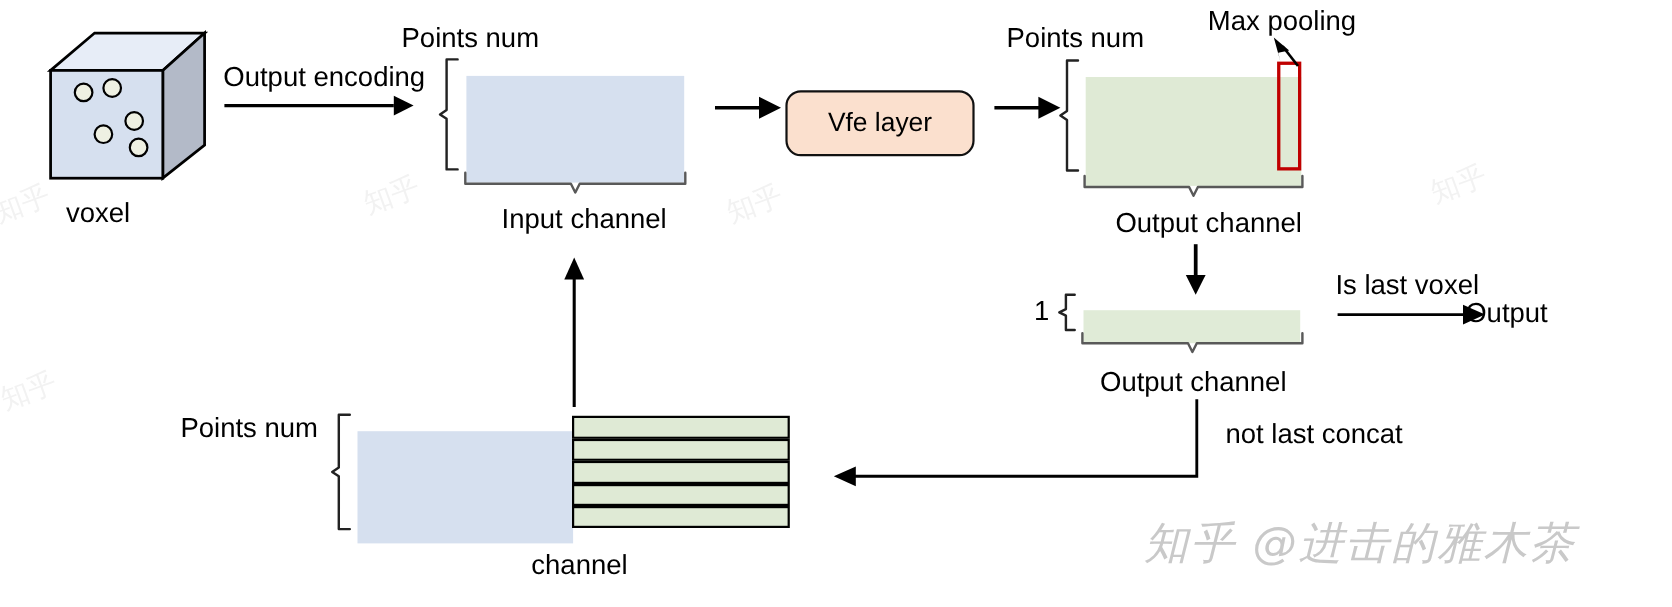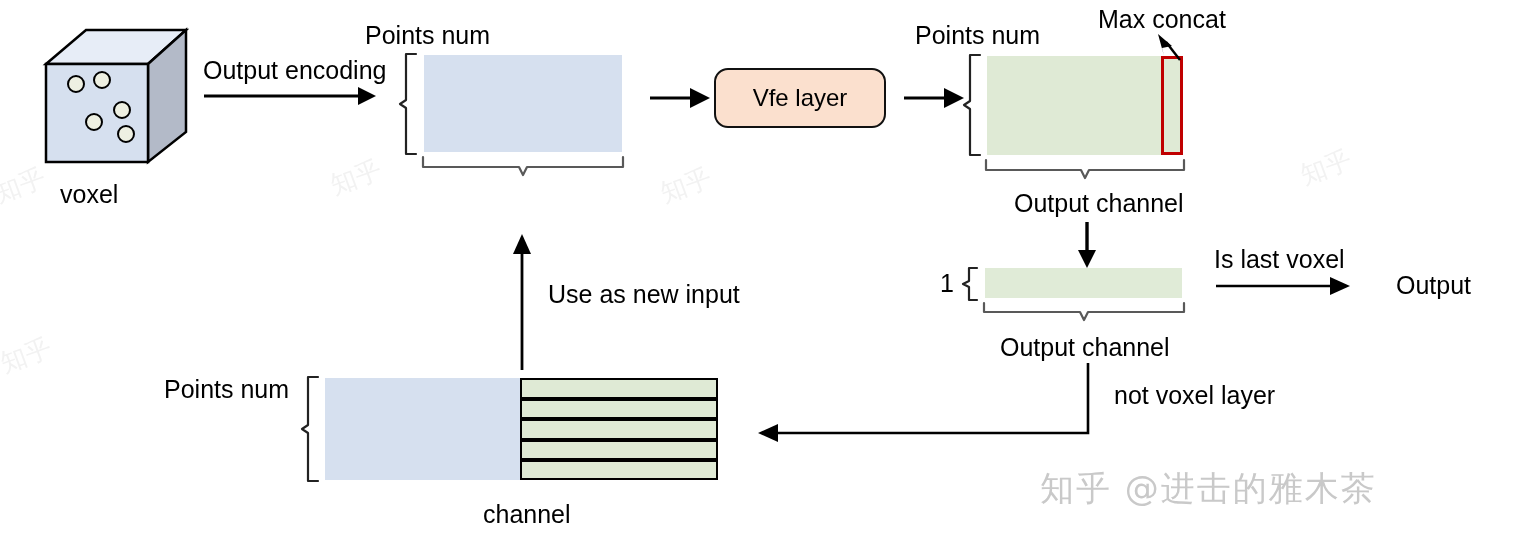--- a/index.html
+++ b/index.html
@@ -23,21 +23,21 @@
     white-space:nowrap;
     font-family:"Liberation Sans","DejaVu Sans",sans-serif;
   }
   .num{font-size:25px;}
 
   
   #voxel{position:absolute;left:38px;top:22px;width:160px;height:150px;}
   #voxel svg{display:block;}
 
   
-  .blk{position:absolute;}
+  .blk{position:absolute;margin-top:14px;}
   .blue-fill{background:#d6e0ef;}
   .green-fill{background:#dfead5;}
   .green-fill2{background:#e0ebd7;}
 
   .concat-green-row{
     background:#dfead5;
     border:2.5px solid #000000;
     box-sizing:border-box;
     position:absolute;
   }
@@ -46,26 +46,27 @@
     border:3px solid #c00000;
     box-sizing:border-box;
     background:transparent;
   }
 
   
   #watermark{
     position:absolute;
     left:1040px;
     top:466px;
-    font-size:34px;
+    font-size:40px;
     color:#c9c9c9;
     letter-spacing:2px;
     white-space:nowrap;
     font-family:"DejaVu Sans","Liberation Sans",sans-serif;
     user-select:none;
+    font-style:italic;
   }
   .faint{
     position:absolute;
     color:#f2f2f2;
     font-size:26px;
     white-space:nowrap;
     user-select:none;
     font-family:"DejaVu Sans","Liberation Sans",sans-serif;
   }
   svg{overflow:visible;}
@@ -110,20 +111,21 @@
   <div class="lbl" style="left:365px;top:22px;">Points num</div>
 
   <svg class="abs" style="left:396px;top:52px;" width="26" height="104">
     <path d="M20,2 L10,2 L10,48 L4,52 L10,56 L10,102 L20,102" fill="none" stroke="#222" stroke-width="2.2" stroke-linecap="round" stroke-linejoin="round"></path>
   </svg>
   <div class="blk blue-fill" style="left:424px;top:55px;width:198px;height:97px;"></div>
 
   <svg class="abs" style="left:421px;top:155px;" width="204" height="28">
     <path d="M2,2 L2,12 L98,12 L102,20 L106,12 L202,12 L202,2" fill="none" stroke="#595959" stroke-width="2.2" stroke-linecap="round" stroke-linejoin="round"></path>
   </svg>
+  <div class="lbl" style="left:456px;top:186px;">Input channel</div>
 
   <svg class="abs" style="left:648px;top:82px;" width="64" height="32">
     <line x1="2" y1="16" x2="44" y2="16" stroke="#000" stroke-width="3.2"></line>
     <polygon points="42,6 62,16 42,26" fill="#000"></polygon>
   </svg>
 
   <div class="blk" style="left:714px;top:68px;width:172px;height:60px;background:#fbe0ce;border:2px solid #111;border-radius:14px;box-sizing:border-box;display:flex;align-items:center;justify-content:center;">
     <span style="font-size:24px;color:#000;">Vfe layer</span>
   </div>
 
@@ -132,21 +134,21 @@
     <polygon points="42,6 62,16 42,26" fill="#000"></polygon>
   </svg>
 
   <div class="lbl" style="left:915px;top:22px;">Points num</div>
   <svg class="abs" style="left:960px;top:53px;" width="26" height="104">
     <path d="M20,2 L10,2 L10,48 L4,52 L10,56 L10,102 L20,102" fill="none" stroke="#222" stroke-width="2.2" stroke-linecap="round" stroke-linejoin="round"></path>
   </svg>
   <div class="blk green-fill" style="left:987px;top:56px;width:196px;height:99px;"></div>
   <div class="redbox" style="left:1161px;top:56px;width:22px;height:99px;"></div>
 
-  <div class="lbl" style="left:1098px;top:6px;">Max concat</div>
+  <div class="lbl" style="left:1098px;top:6px;">Max pooling</div>
   <svg class="abs" style="left:1140px;top:32px;" width="48" height="32">
     <line x1="40" y1="28" x2="26" y2="10" stroke="#000" stroke-width="2.4"></line>
     <polygon points="18,2 32,14 22,16 24,24" fill="#000"></polygon>
   </svg>
 
   <svg class="abs" style="left:984px;top:158px;" width="202" height="28">
     <path d="M2,2 L2,12 L97,12 L101,20 L105,12 L200,12 L200,2" fill="none" stroke="#595959" stroke-width="2.2" stroke-linecap="round" stroke-linejoin="round"></path>
   </svg>
   <div class="lbl" style="left:1014px;top:190px;">Output channel</div>
 
@@ -163,44 +165,43 @@
   <svg class="abs" style="left:982px;top:301px;" width="204" height="26">
     <path d="M2,2 L2,11 L98,11 L102,19 L106,11 L202,11 L202,2" fill="none" stroke="#595959" stroke-width="2.2" stroke-linecap="round" stroke-linejoin="round"></path>
   </svg>
   <div class="lbl" style="left:1000px;top:334px;">Output channel</div>
 
   <div class="lbl" style="left:1214px;top:246px;">Is last voxel</div>
   <svg class="abs" style="left:1214px;top:270px;" width="140" height="32">
     <line x1="2" y1="16" x2="118" y2="16" stroke="#000" stroke-width="2.6"></line>
     <polygon points="116,7 136,16 116,25" fill="#000"></polygon>
   </svg>
-  <div class="lbl" style="left:1396px;top:272px;">Output</div>
+  <div class="lbl" style="left:1332px;top:272px;">Output</div>
 
   <svg class="abs" style="left:752px;top:355px;" width="360" height="100">
     <path d="M336,8 L336,78 L24,78" fill="none" stroke="#000" stroke-width="2.6"></path>
     <polygon points="26,69 26,87 6,78" fill="#000"></polygon>
   </svg>
-  <div class="lbl" style="left:1114px;top:382px;">not voxel layer</div>
+  <div class="lbl" style="left:1114px;top:382px;">not last concat</div>
 
   <div class="lbl" style="left:164px;top:376px;">Points num</div>
   <svg class="abs" style="left:298px;top:375px;" width="26" height="108">
     <path d="M20,2 L10,2 L10,50 L4,54 L10,58 L10,106 L20,106" fill="none" stroke="#222" stroke-width="2.2" stroke-linecap="round" stroke-linejoin="round"></path>
   </svg>
 
   <div class="blk blue-fill" style="left:325px;top:378px;width:196px;height:102px;"></div>
 
   <div class="concat-green-row" style="left:520px;top:378px;width:198px;height:21px;"></div>
   <div class="concat-green-row" style="left:520px;top:399px;width:198px;height:20px;"></div>
   <div class="concat-green-row" style="left:520px;top:419px;width:198px;height:21px;"></div>
   <div class="concat-green-row" style="left:520px;top:440px;width:198px;height:20px;"></div>
   <div class="concat-green-row" style="left:520px;top:460px;width:198px;height:20px;"></div>
 
   <div class="lbl" style="left:483px;top:501px;">channel</div>
 
   <svg class="abs" style="left:505px;top:232px;" width="34" height="140">
     <line x1="17" y1="138" x2="17" y2="18" stroke="#000" stroke-width="2.8"></line>
     <polygon points="8,22 26,22 17,2" fill="#000"></polygon>
   </svg>
-  <div class="lbl" style="left:548px;top:281px;">Use as new input</div>
 
   <div id="watermark">知乎 @进击的雅木茶</div>
 
 </div>
 
 </body></html>

